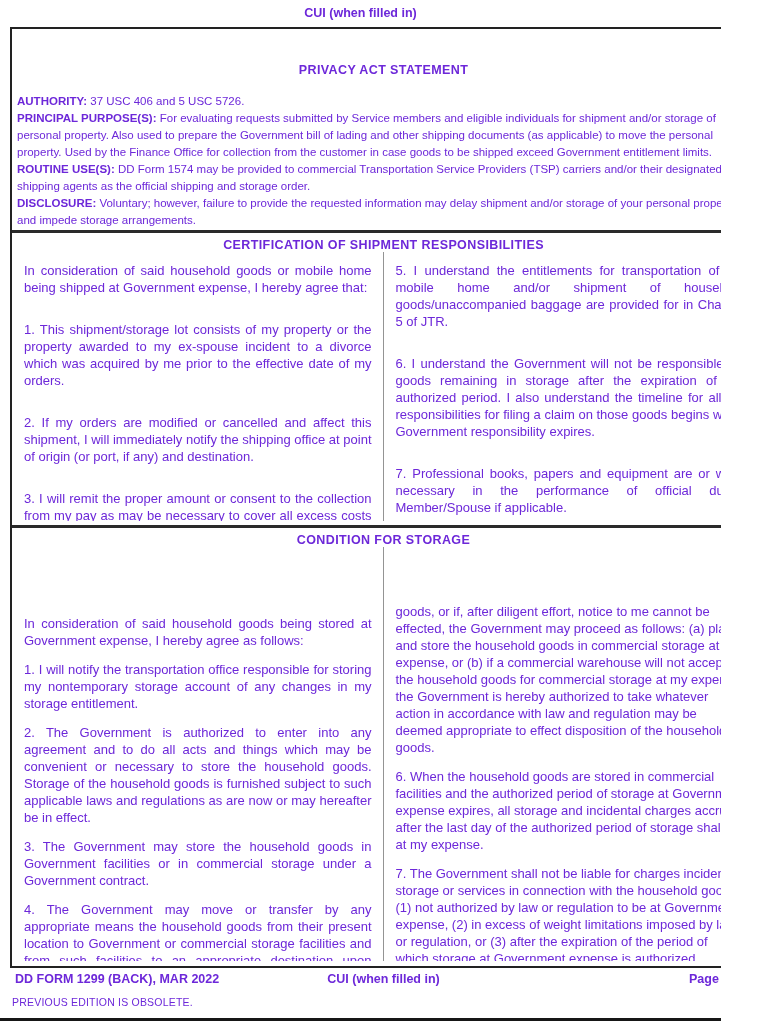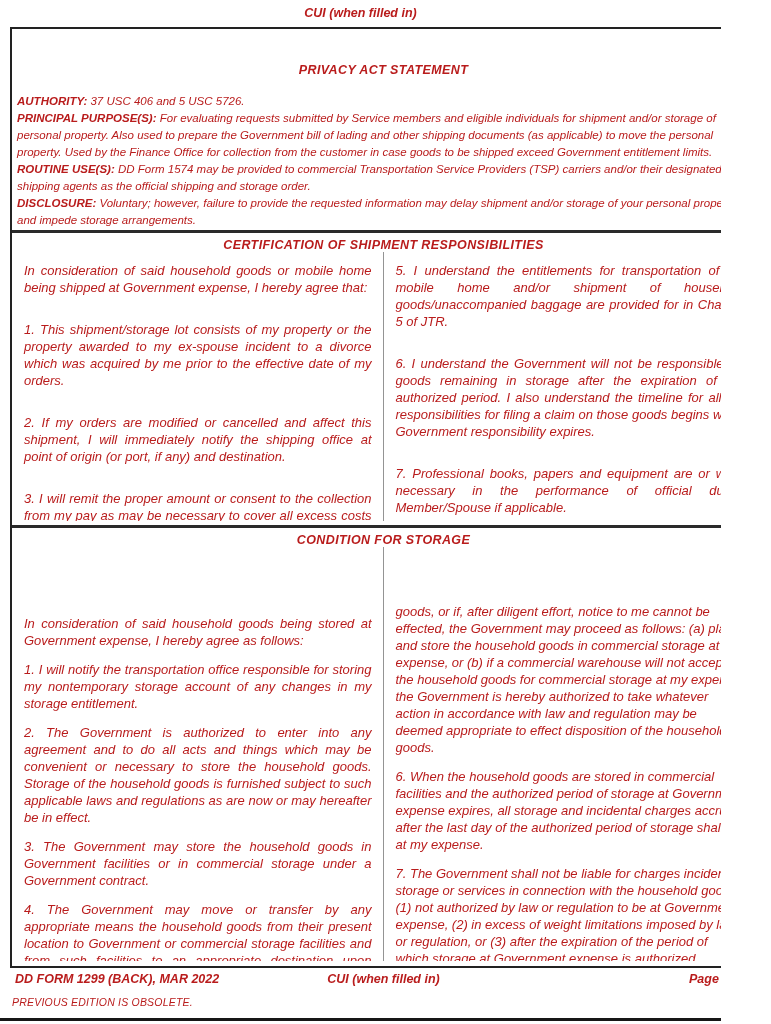--- a/index.html
+++ b/index.html
@@ -2,23 +2,22 @@
 <html><head>
 <meta charset="utf-8">
 <style>
   html, body { margin: 0; padding: 0; background: #ffffff; }
   #page {
     position: relative;
     width: 721px;
     height: 1024px;
     background: #ffffff;
     font-family: "Liberation Sans", sans-serif;
-    color: #b91c1c;
+    color: #6d28d9;
     overflow: hidden;
-    font-style: italic;
   }
   .cui-top {
     position: absolute;
     top: 6px; left: 0;
     width: 100%;
     text-align: center;
     font-weight: bold;
     font-size: 12.5px;
   }
   .form-box {

